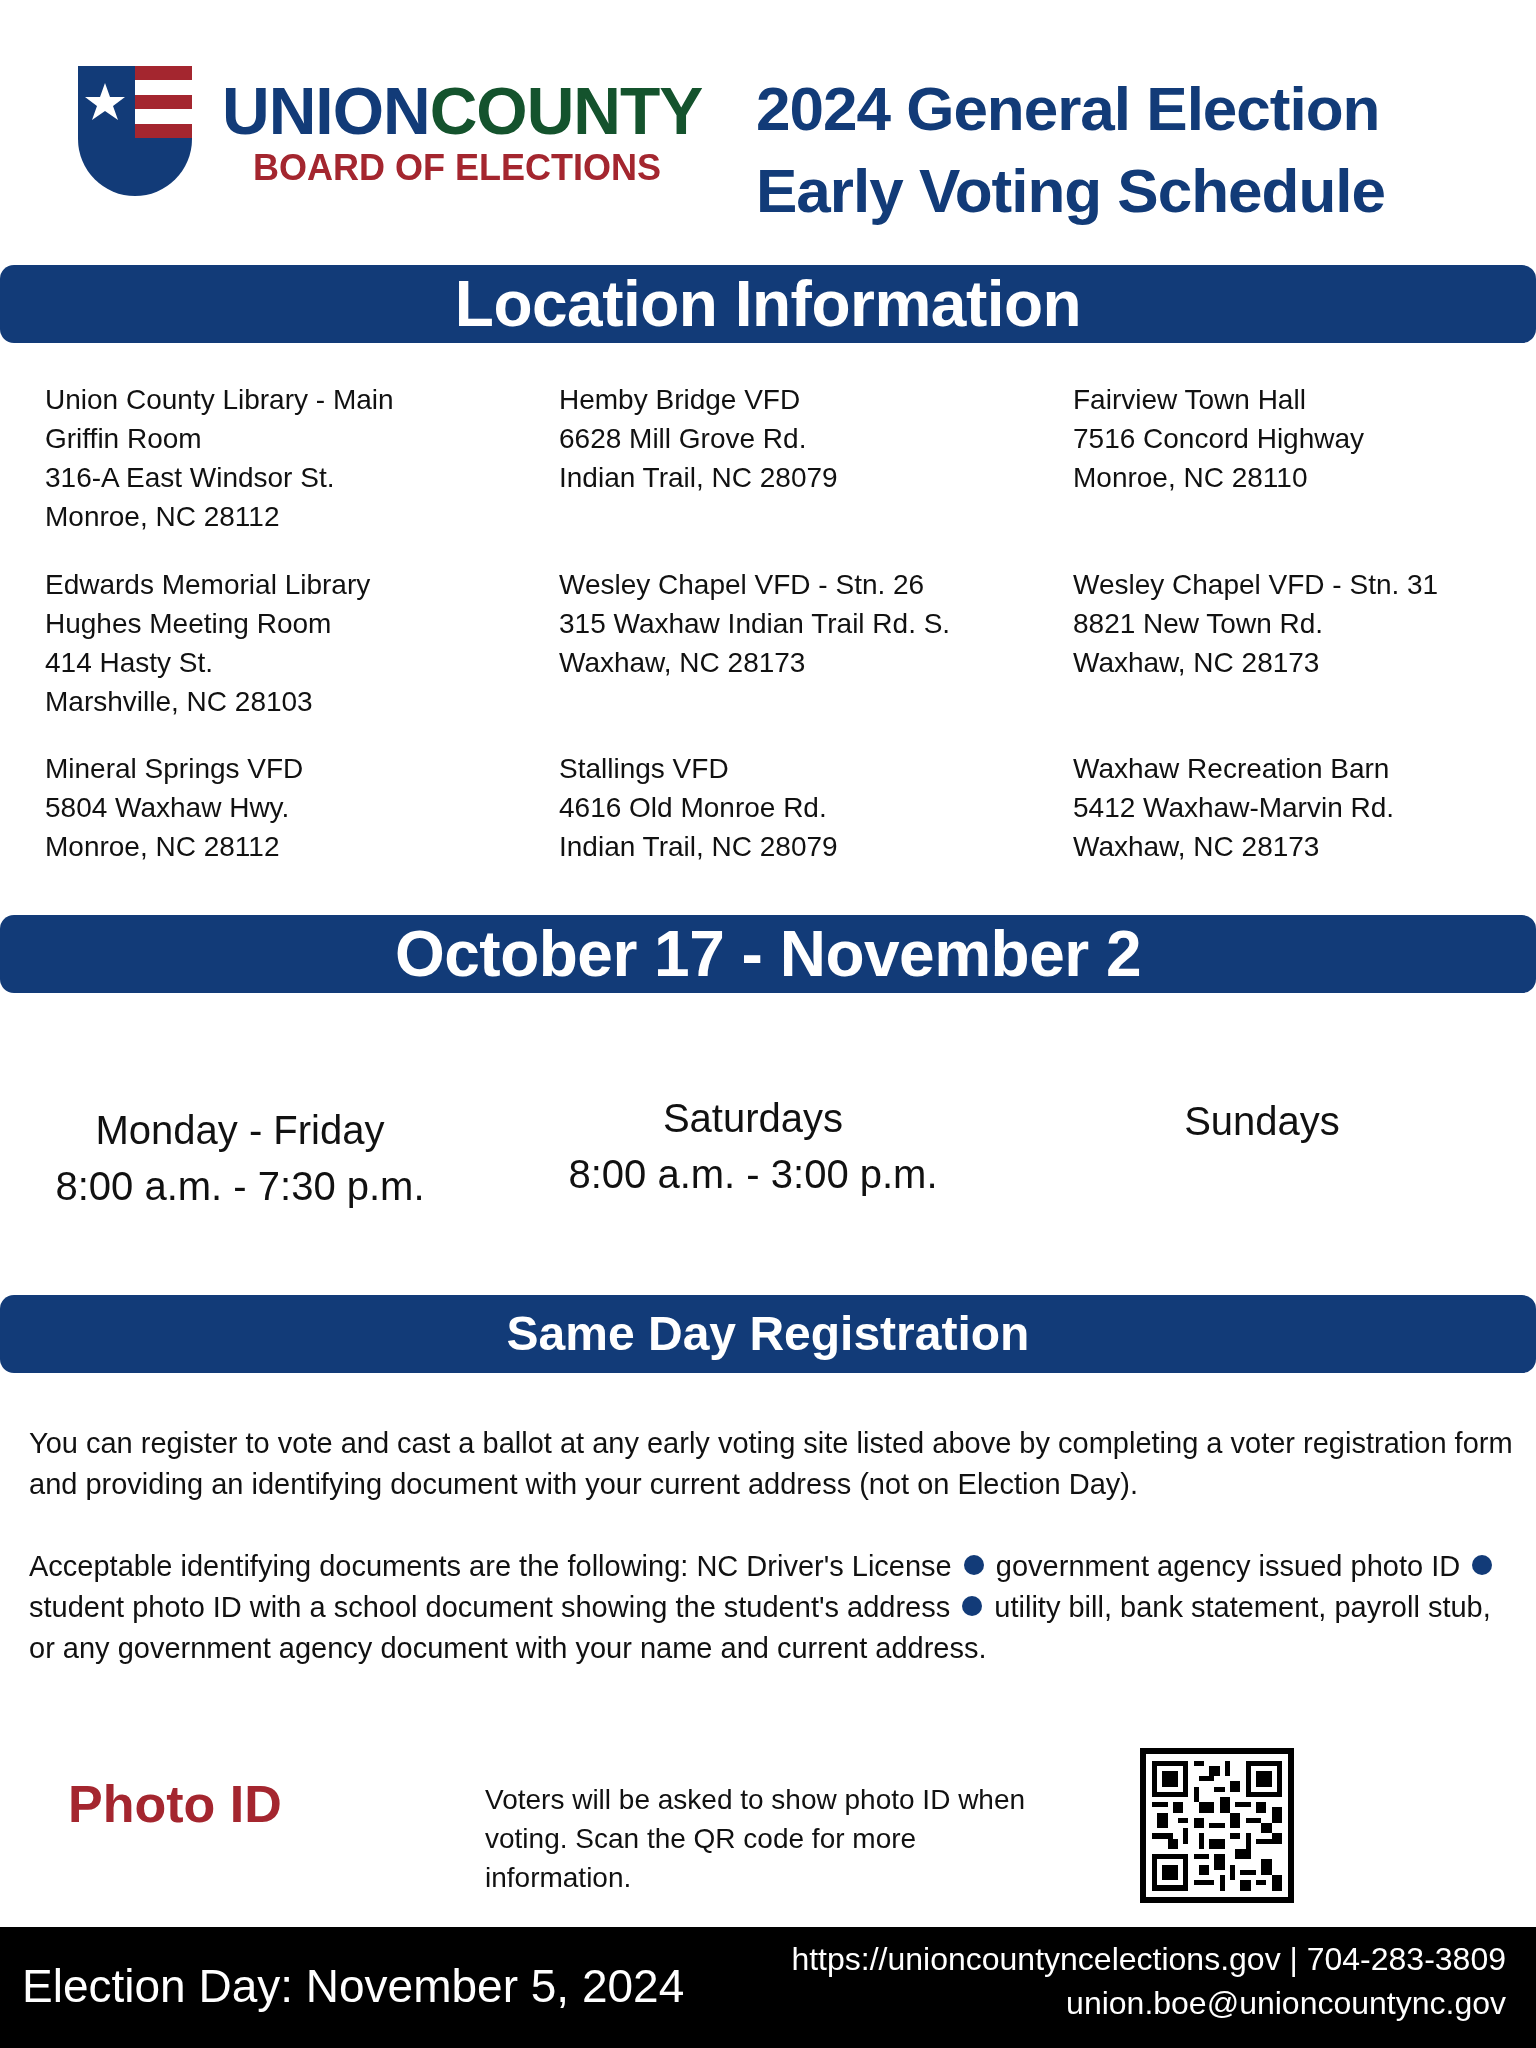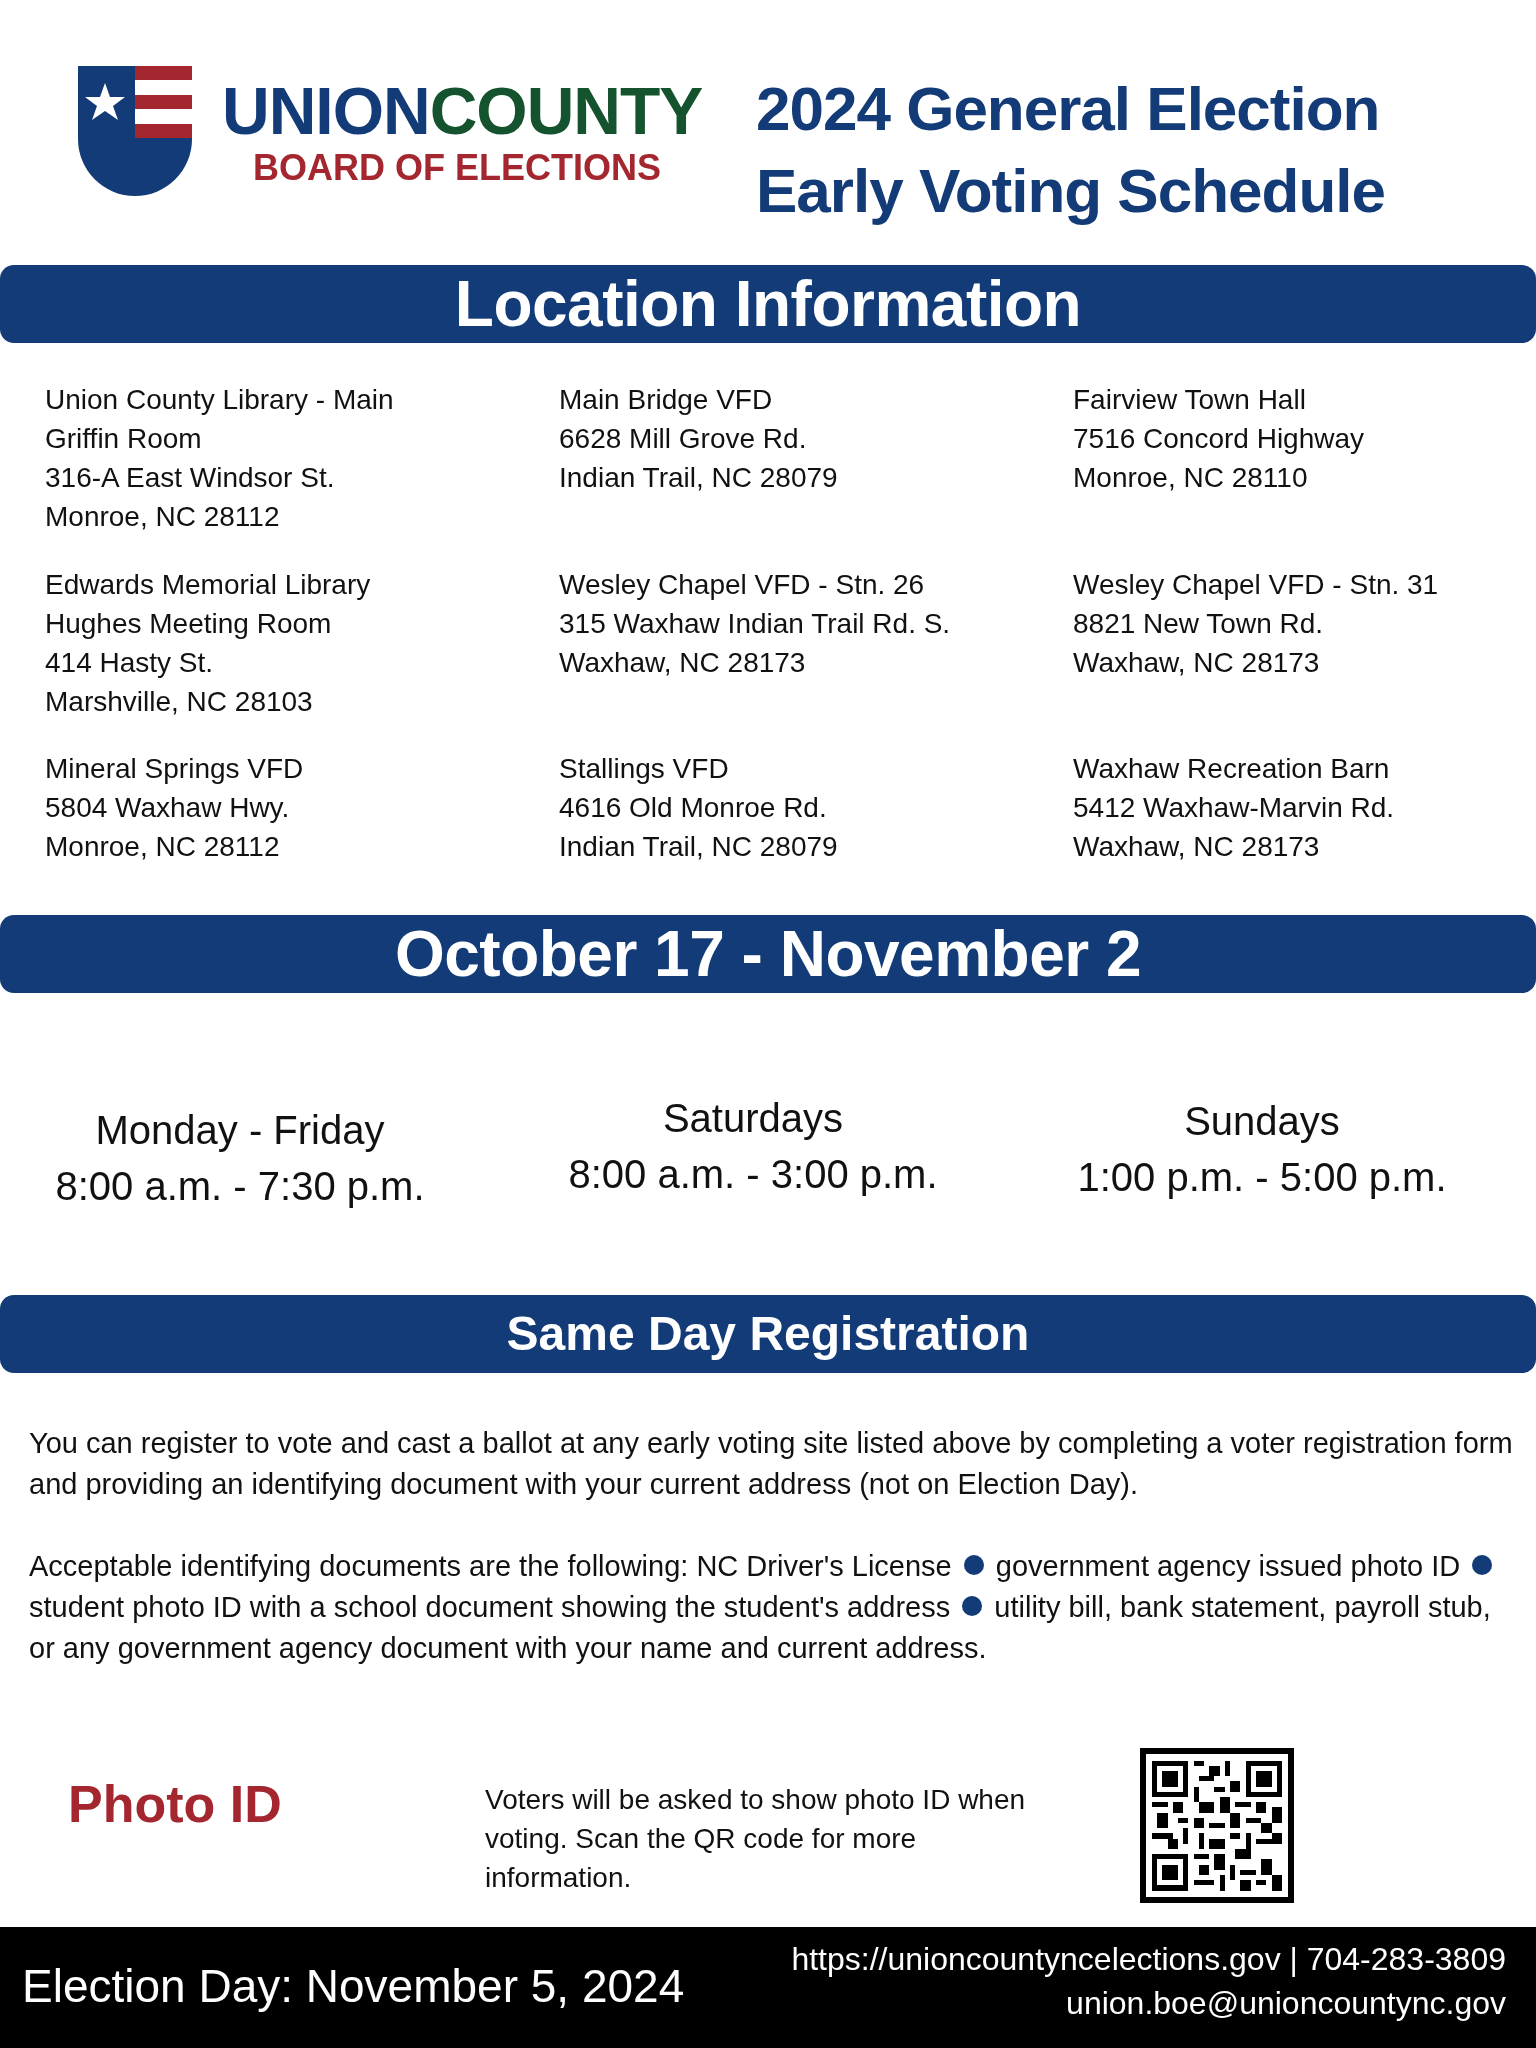--- a/index.html
+++ b/index.html
@@ -74,21 +74,21 @@
 
 <div class="abs band band-location">Location Information</div>
 
 <div class="abs loc" style="left:45px; top:380px;">
   <div>Union County Library - Main</div>
   <div>Griffin Room</div>
   <div>316-A East Windsor St.</div>
   <div>Monroe, NC 28112</div>
 </div>
 <div class="abs loc" style="left:559px; top:380px;">
-  <div>Main Bridge VFD</div>
+  <div>Hemby Bridge VFD</div>
   <div>6628 Mill Grove Rd.</div>
   <div>Indian Trail, NC 28079</div>
 </div>
 <div class="abs loc" style="left:1073px; top:380px;">
   <div>Fairview Town Hall</div>
   <div>7516 Concord Highway</div>
   <div>Monroe, NC 28110</div>
 </div>
 
 <div class="abs loc" style="left:45px; top:565px;">
@@ -129,21 +129,20 @@
 <div class="abs hours" style="left:0px;margin-top:12px;">
   <div>Monday - Friday</div>
   <div>8:00 a.m. - 7:30 p.m.</div>
 </div>
 <div class="abs hours" style="left:513px;">
   <div>Saturdays</div>
   <div>8:00 a.m. - 3:00 p.m.</div>
 </div>
 <div class="abs hours" style="left:1022px; top:1093px;">
   <div>Sundays</div>
-  <div>1:00 p.m. - 5:00 p.m.</div>
 </div>
 
 <div class="abs band band-sdr">Same Day Registration</div>
 
 <div class="abs para" style="top:1423px;">You can register to vote and cast a ballot at any early voting site listed above by completing a voter registration form and providing an identifying document with your current address (not on Election Day).</div>
 <div class="abs para" style="top:1546px;">
   <span>Acceptable identifying documents are the following: NC Driver's License</span>
   <span class="bullet"></span>
   <span>government agency issued photo ID</span>
   <span class="bullet"></span>

